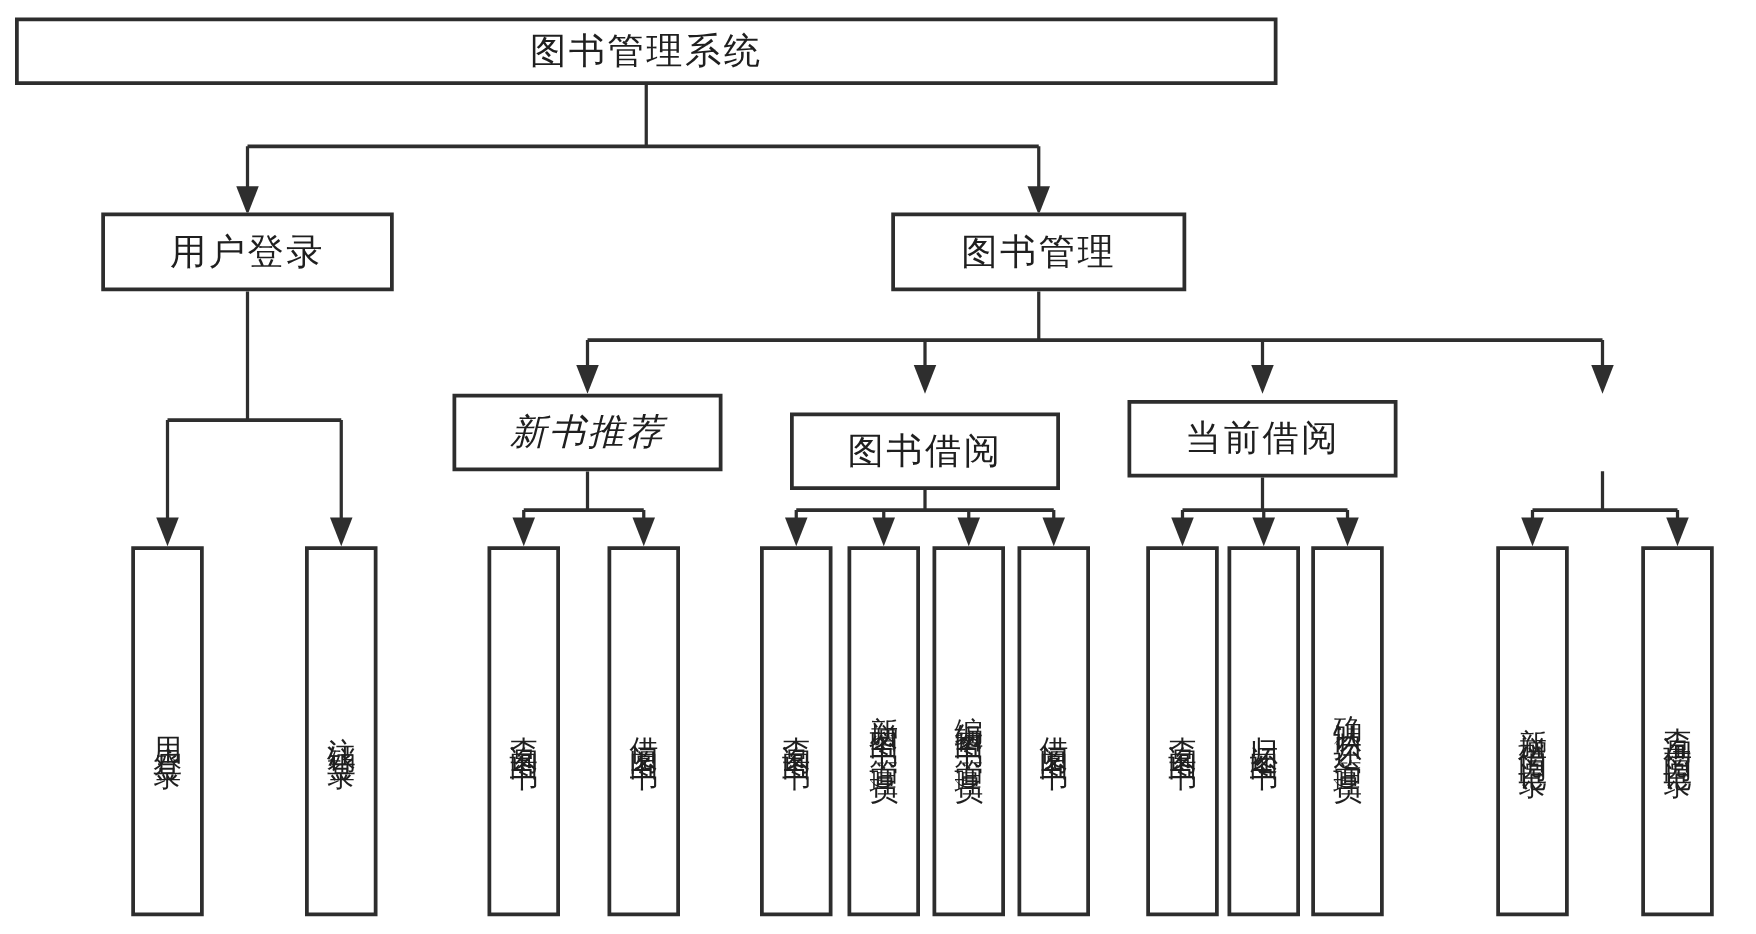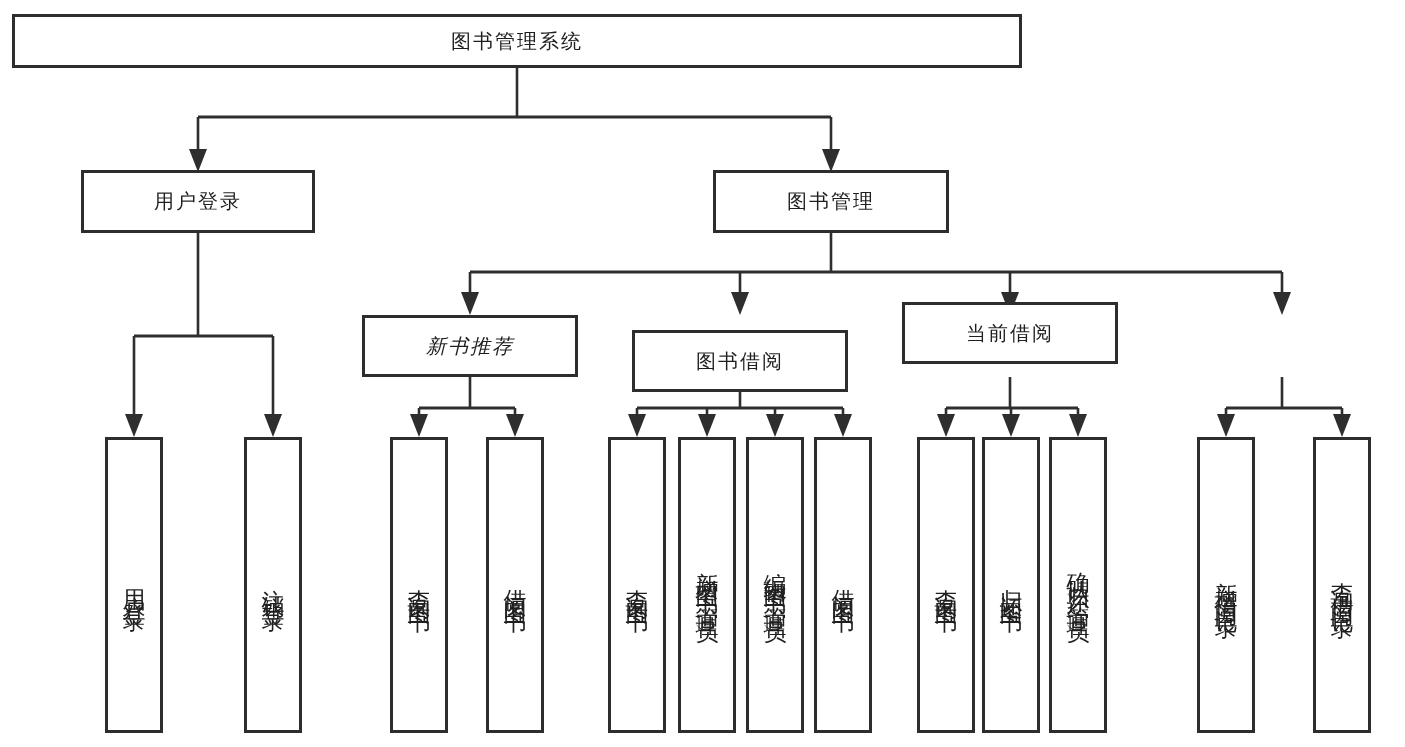--- a/index.html
+++ b/index.html
@@ -29,21 +29,21 @@
   }
   .node {
     position: absolute;
     background: #ffffff;
     border: 3px solid #2d2d2d;
     box-sizing: border-box;
     display: flex;
     align-items: center;
     justify-content: center;
     z-index: 2;
-    font-size: 20px;
+    font-size: 29px;
     letter-spacing: 2px;
     white-space: nowrap;
     color: #1f1f1f;
   }
   .node.leaf {
     font-size: 23px;
   }
   .vtext {
     writing-mode: vertical-rl;
     text-orientation: mixed;
@@ -131,21 +131,21 @@
     </g>
   </svg>
 
   <div class="node" style="left:12px; top:14px; width:1010px; height:54px;">图书管理系统</div>
 
   <div class="node" style="left:81px; top:170px; width:234px; height:63px;">用户登录</div>
   <div class="node" style="left:713px; top:170px; width:236px; height:63px;">图书管理</div>
 
   <div class="node" style="left:362px; top:315px; width:216px; height:62px;font-style:italic;">新书推荐</div>
   <div class="node" style="left:632px; top:330px; width:216px; height:62px;">图书借阅</div>
-  <div class="node" style="left:902px; top:302px; width:216px; height:62px;">当前借阅</div>
+  <div class="node" style="left:902px; top:320px; width:216px; height:62px;">当前借阅</div>
 
   <div class="node leaf" style="left:105px; top:437px; width:58px; height:296px;">
     <span class="vtext">用户登录</span>
   </div>
   <div class="node leaf" style="left:244px; top:437px; width:58px; height:296px;">
     <span class="vtext">注销登录</span>
   </div>
 
   <div class="node leaf" style="left:390px; top:437px; width:58px; height:296px;">
     <span class="vtext">查询图书</span>

